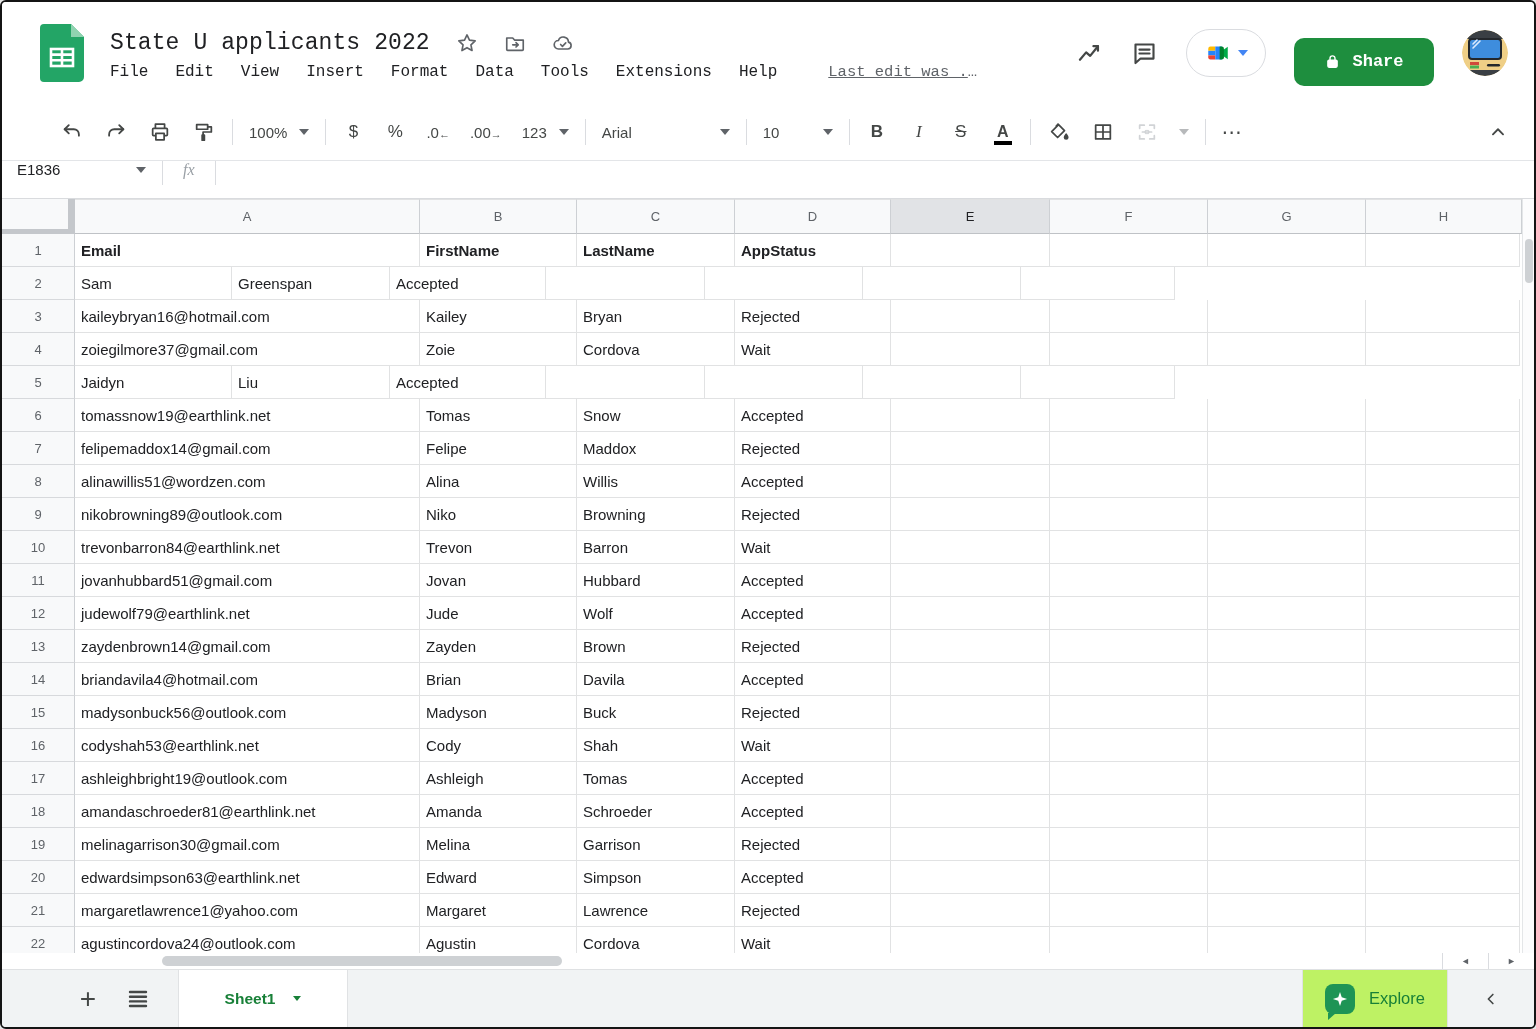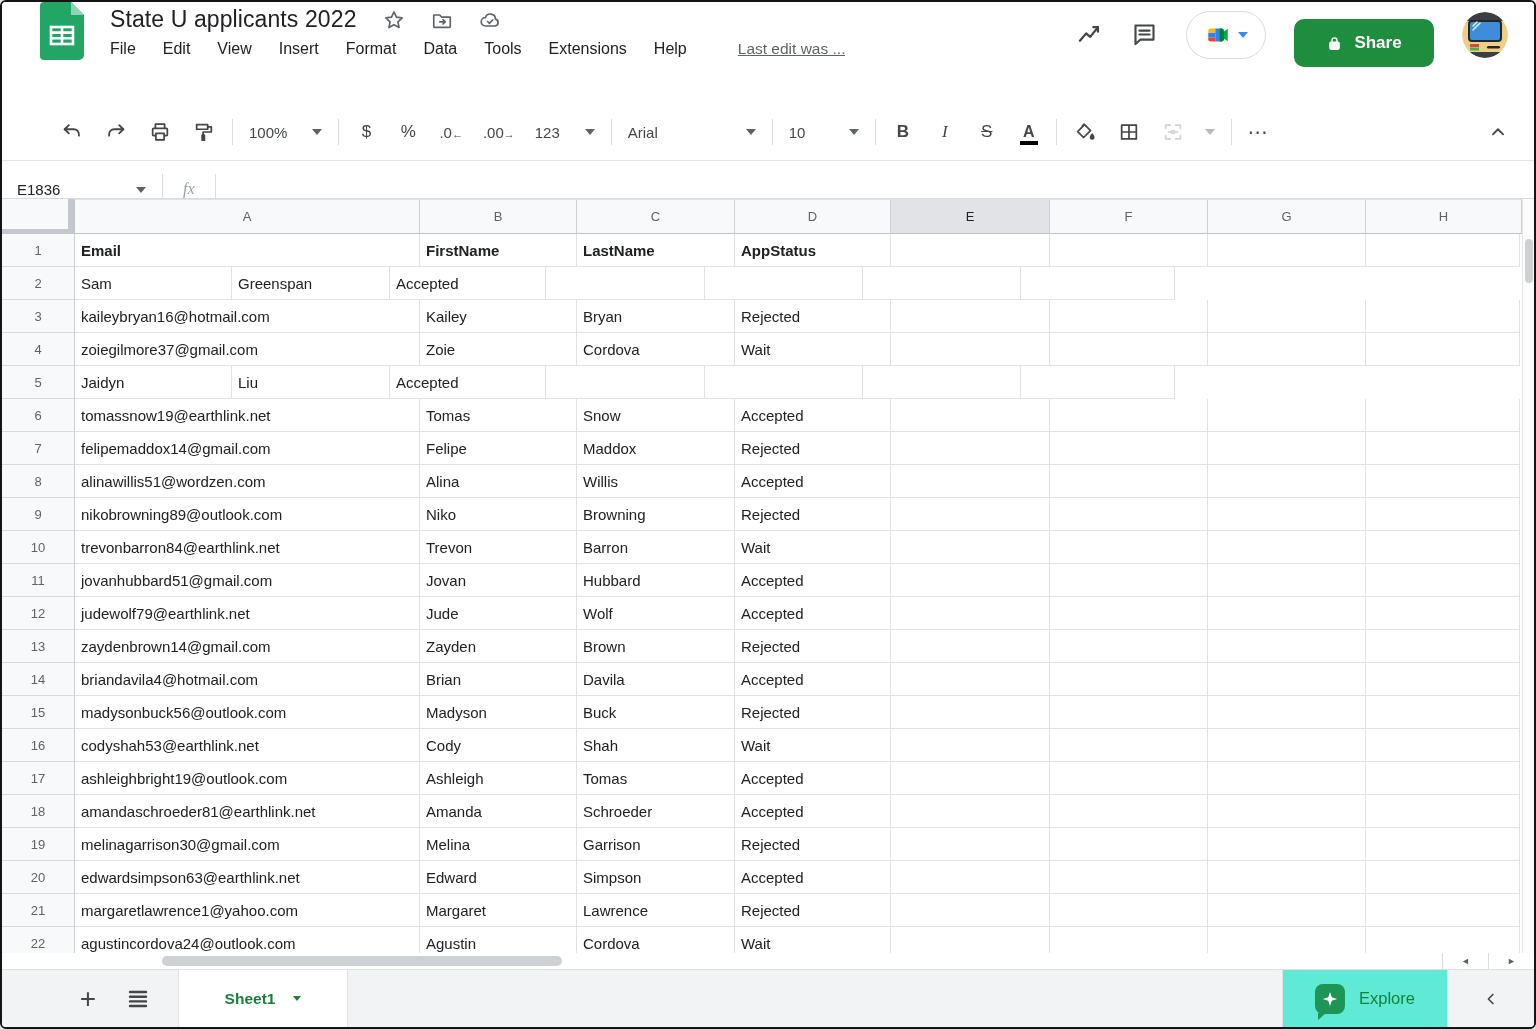--- a/index.html
+++ b/index.html
@@ -2,21 +2,21 @@
 <html><head>
 <meta charset="utf-8">
 <style>
   * { margin:0; padding:0; box-sizing:border-box; }
   html,body { background:#e8e8e8; }
   body { font-family:"Liberation Sans","DejaVu Sans",sans-serif; color:#202124; }
   .window { width:1536px; height:1029px; background:#fff; border:2px solid #141414;
             border-radius:6px; overflow:hidden; display:flex; flex-direction:column; }
 
   
-  .titlebar { height:102px; display:flex; align-items:flex-start; padding:0 26px 0 38px; background:#fff; flex:0 0 auto; }
+  .titlebar { height:102px; display:flex; align-items:center; padding:0 26px 0 38px; background:#fff; flex:0 0 auto;font-family:Liberation Mono, monospace; }
   .logo { width:44px; height:58px; flex:0 0 auto; }
   .title-block { margin-left:26px; flex:1 1 auto; min-width:0; padding-top:4px; }
   .title-row { display:flex; align-items:center; gap:26px; }
   .doc-title { font-size:23px; color:#202124; letter-spacing:.1px; }
   .t-icon { width:22px; height:22px; color:#5f6368; display:inline-flex; }
   .t-icon svg { width:100%; height:100%; }
   .menu-row { display:flex; align-items:center; margin-top:7px; font-size:16px; }
   .menu-item { margin-right:27px; color:#202124; cursor:default; }
   .last-edit { margin-left:24px; color:#5f6368; text-decoration:underline; font-size:15.5px;
                max-width:150px; white-space:nowrap; overflow:hidden; text-overflow:ellipsis; }
@@ -41,29 +41,29 @@
   .tb-sep { width:1px; height:26px; background:#dadce0; margin:0 16px; flex:0 0 auto; }
   .tb-icon { width:24px; height:24px; color:#444746; display:inline-flex; align-items:center; justify-content:center; }
   .tb-icon svg { width:22px; height:22px; }
   .tb-text { font-size:15px; color:#444746; display:flex; align-items:center; gap:8px; }
   .tb-letter { font-size:17px; color:#444746; width:22px; text-align:center; }
   .bold-b { font-weight:800; }
   .italic-i { font-style:italic; font-family:"Liberation Serif","DejaVu Serif",serif; }
   .strike-s { text-decoration:line-through; }
   .text-color-a { position:relative; font-size:16px; font-weight:600; }
   .text-color-a::after { content:""; position:absolute; left:2px; right:2px; bottom:-4px; height:4px; background:#000; }
-  .zoom-box { display:flex; align-items:center; gap:25px; font-size:15px; color:#444746; }
+  .zoom-box { display:flex; align-items:center; gap:12px; font-size:15px; color:#444746; }
   .font-box { display:flex; align-items:center; justify-content:space-between; width:128px; font-size:15px; color:#444746; }
   .size-box { display:flex; align-items:center; justify-content:space-between; width:70px; font-size:15px; color:#444746; }
   .dec-label { font-size:15px; color:#444746; }
   .disabled { opacity:.45; }
   .tb-spacer { flex:1; }
 
   
-  .formulabar { height:38px; display:flex; align-items:flex-end; border-bottom:1px solid #d9dbde; flex:0 0 auto; background:#fff; }
+  .formulabar { height:38px; display:flex; align-items:flex-start; border-bottom:1px solid #d9dbde; flex:0 0 auto; background:#fff; }
   .name-box { width:160px; display:flex; align-items:center; justify-content:space-between;
               padding:0 16px 0 15px; font-size:15px; color:#202124; }
   .fb-sep { width:1px; height:24px; background:#dadce0; }
   .fx { font-family:"Liberation Serif","DejaVu Serif",serif; font-style:italic; color:#9aa0a6;
         font-size:16px; margin:0 20px; }
   .formula-input { flex:1; height:100%; font-size:15px; display:flex; align-items:center; }
 
   
   .sheet-area { flex:1 1 auto; display:flex; overflow:hidden; background:#fff; }
   .grid-col { flex:1; overflow:hidden; }
@@ -96,21 +96,21 @@
   .bottombar { height:58px; background:#f1f3f4; border-top:1px solid #dfe1e3; display:flex; align-items:stretch; flex:0 0 auto; }
   .bb-icon { width:28px; color:#444746; display:flex; align-items:center; justify-content:center; align-self:center; }
   .bb-icon svg { width:24px; height:24px; }
   .add-sheet { margin-left:72px; font-size:28px; font-weight:300; color:#444746; }
   .all-sheets { margin-left:22px; }
   .sheet-tab { margin-left:26px; width:170px; background:#fff; border-left:1px solid #e0e2e4; border-right:1px solid #e0e2e4;
                display:flex; align-items:center; justify-content:center; gap:18px; }
   .sheet-tab .name { color:#188038; font-weight:700; font-size:15.5px; }
   .sheet-tab .caret { border-top-color:#188038; border-left-width:4.5px; border-right-width:4.5px; border-top-width:5.5px; }
   .bb-spacer { flex:1; }
-  .explore-card { width:166px; background:#5eead4; border-left:1px solid #e0e2e4; border-right:1px solid #e0e2e4;
+  .explore-card { width:146px; background:#bef264; border-left:1px solid #e0e2e4; border-right:1px solid #e0e2e4;
                   display:flex; align-items:center; justify-content:center; gap:14px; }
   .explore-ic { position:relative; width:30px; height:30px; background:#1e9455; border-radius:8px;
                 display:flex; align-items:center; justify-content:center; }
   .explore-ic::after { content:""; position:absolute; left:3px; bottom:-6px; width:0; height:0;
                        border-top:7px solid #1e9455; border-right:8px solid transparent; }
   .explore-ic svg { width:20px; height:20px; }
   .explore-label { color:#188038; font-size:16.5px; font-weight:500; }
   .panel-chevron { width:86px; display:flex; align-items:center; justify-content:center; color:#444746; }
   .panel-chevron svg { width:18px; height:18px; }
 </style>

